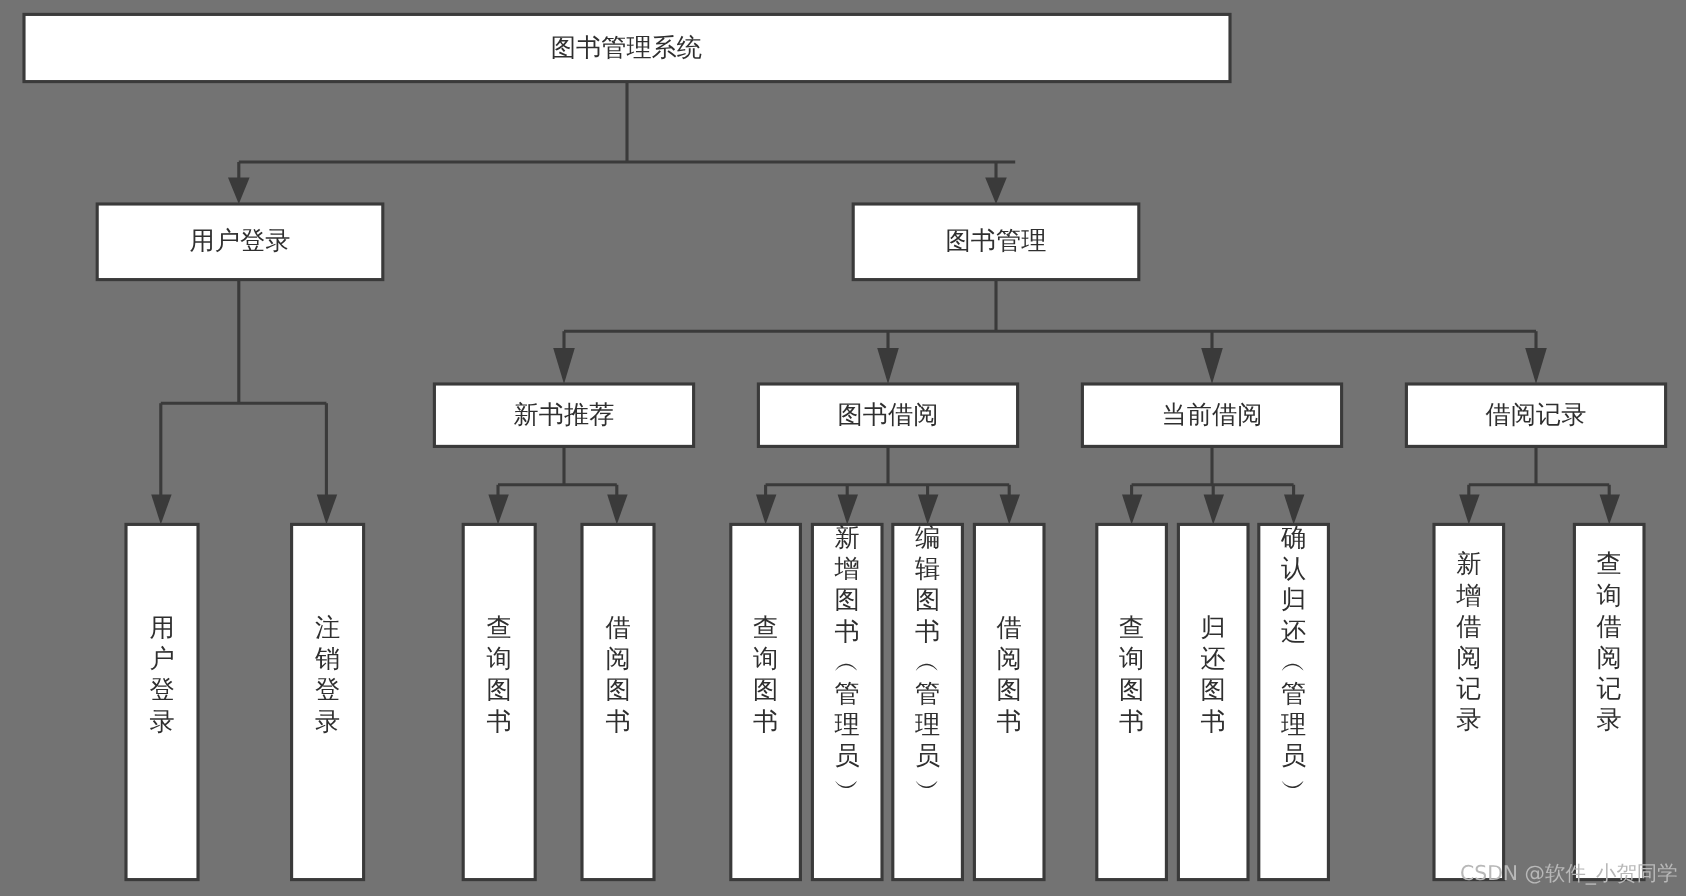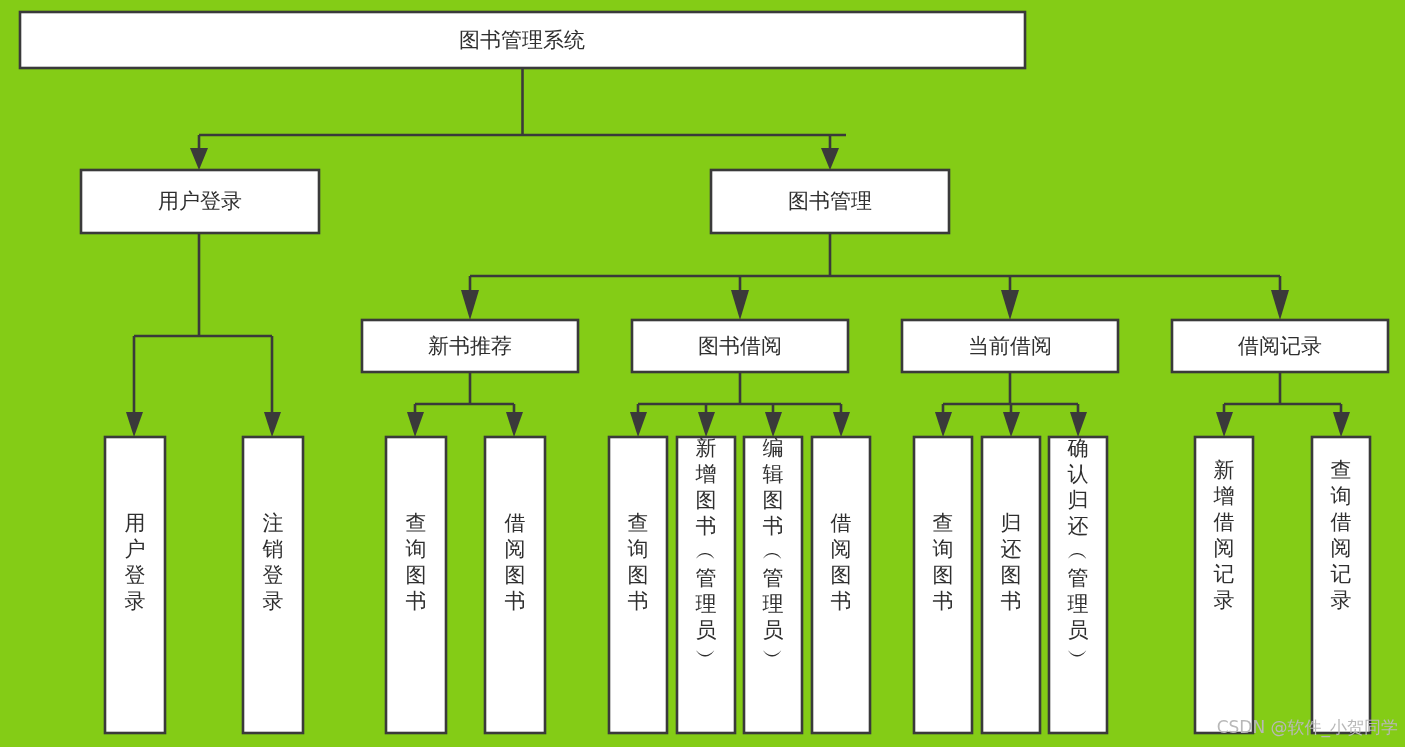--- a/index.html
+++ b/index.html
@@ -7,21 +7,21 @@
     padding: 0;
     background: #ffffff;
   }
   body {
     font-family: "DejaVu Sans", "Liberation Sans", sans-serif;
   }
   #diagram-root {
     position: relative;
     width: 1405px;
     height: 747px;
-    background: #84cc16;
+    background: #737373;
     overflow: hidden;
   }
   svg.diagram-canvas {
     position: absolute;
     left: 0;
     top: 0;
     width: 1405px;
     height: 747px;
   }
   .node-box {

